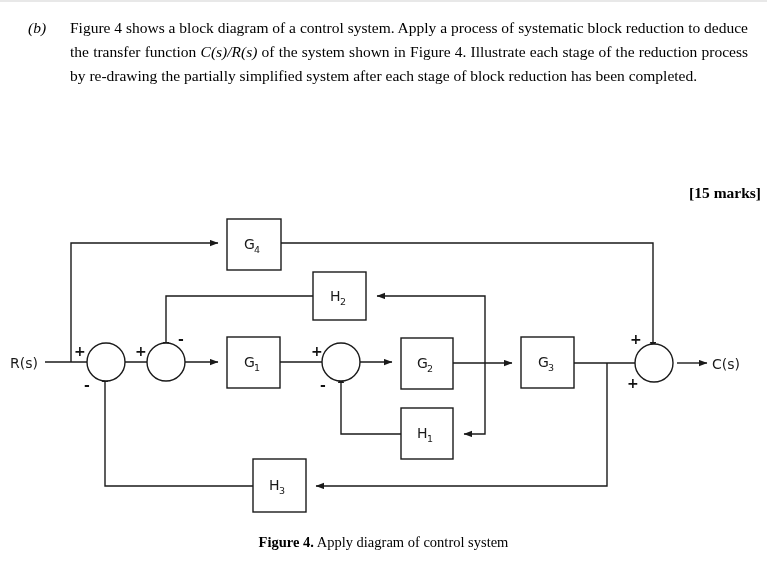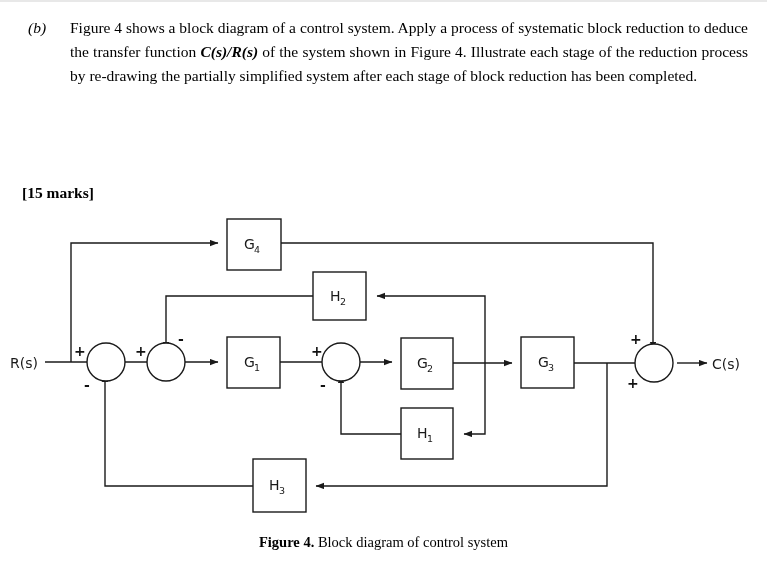--- a/index.html
+++ b/index.html
@@ -49,27 +49,28 @@
     padding-left: 6px;
     box-sizing: border-box;
   }
   .q-text {
     flex: 1 1 auto;
     font-size: 15.5px;
     line-height: 24px;
     text-align: justify;
     text-justify: inter-word;
   }
-  .q-text .ital { font-style: italic; font-weight: bold; }
+  .q-text .ital { font-style: italic; }
 
   .marks {
     position: absolute;
     left: 0;
     top: 168px;
     width: 739px;
+    text-align: right;
     font-weight: bold;
     font-size: 15.5px;
   }
 
   
   #diagram {
     position: absolute;
     left: 0;
     top: 0;
     width: 767px;
@@ -223,15 +224,15 @@
     <text class="sign" x="320" y="390">-</text>
 
     <text class="sign" x="630" y="344">+</text>
     <text class="sign" x="627" y="388">+</text>
 
     <text class="lbl-io" x="10" y="368">R(s)</text>
     <text class="lbl-io" x="712" y="369">C(s)</text>
 
   </svg>
 
-  <div class="caption"><b>Figure 4.</b><span> Block diagram of control system</span></div>
+  <div class="caption"><b>Figure 4.</b><span> Apply diagram of control system</span></div>
 
 </div>
 
 </body></html>

